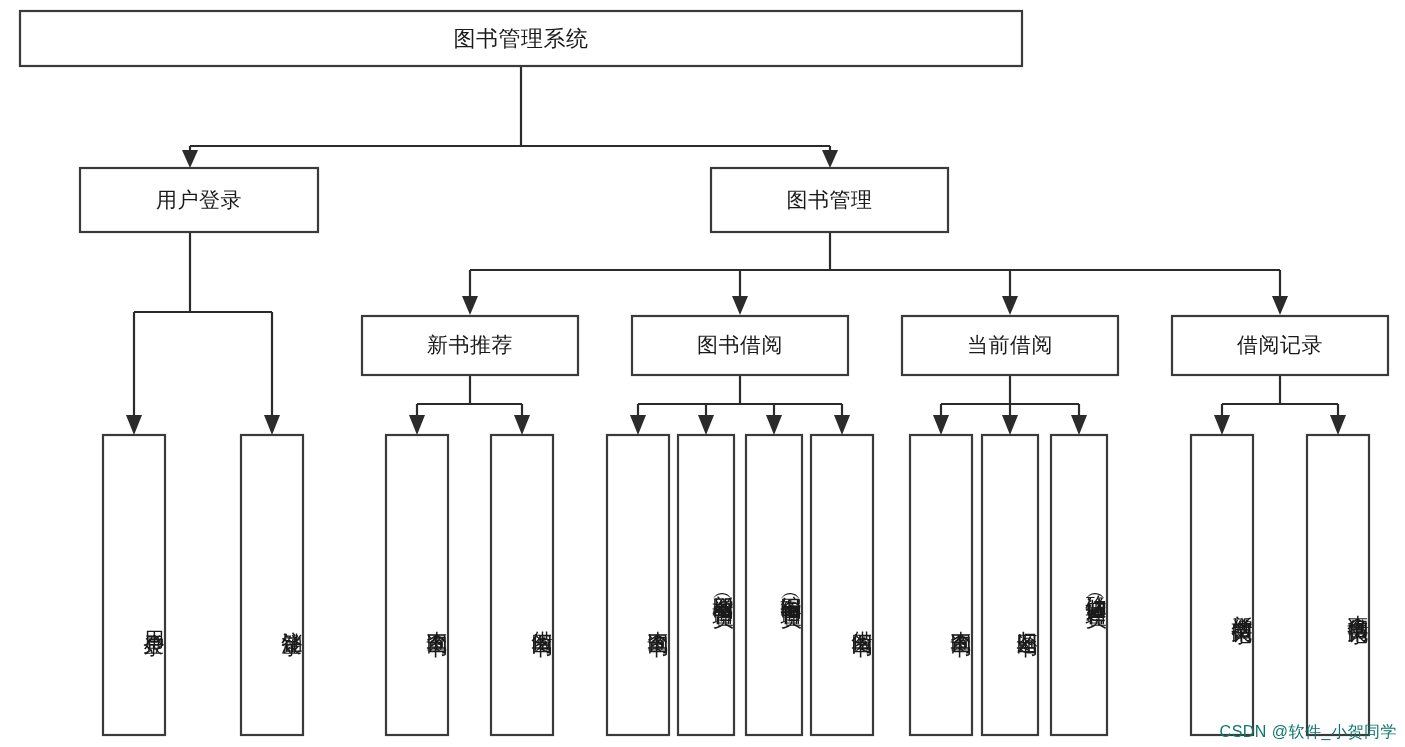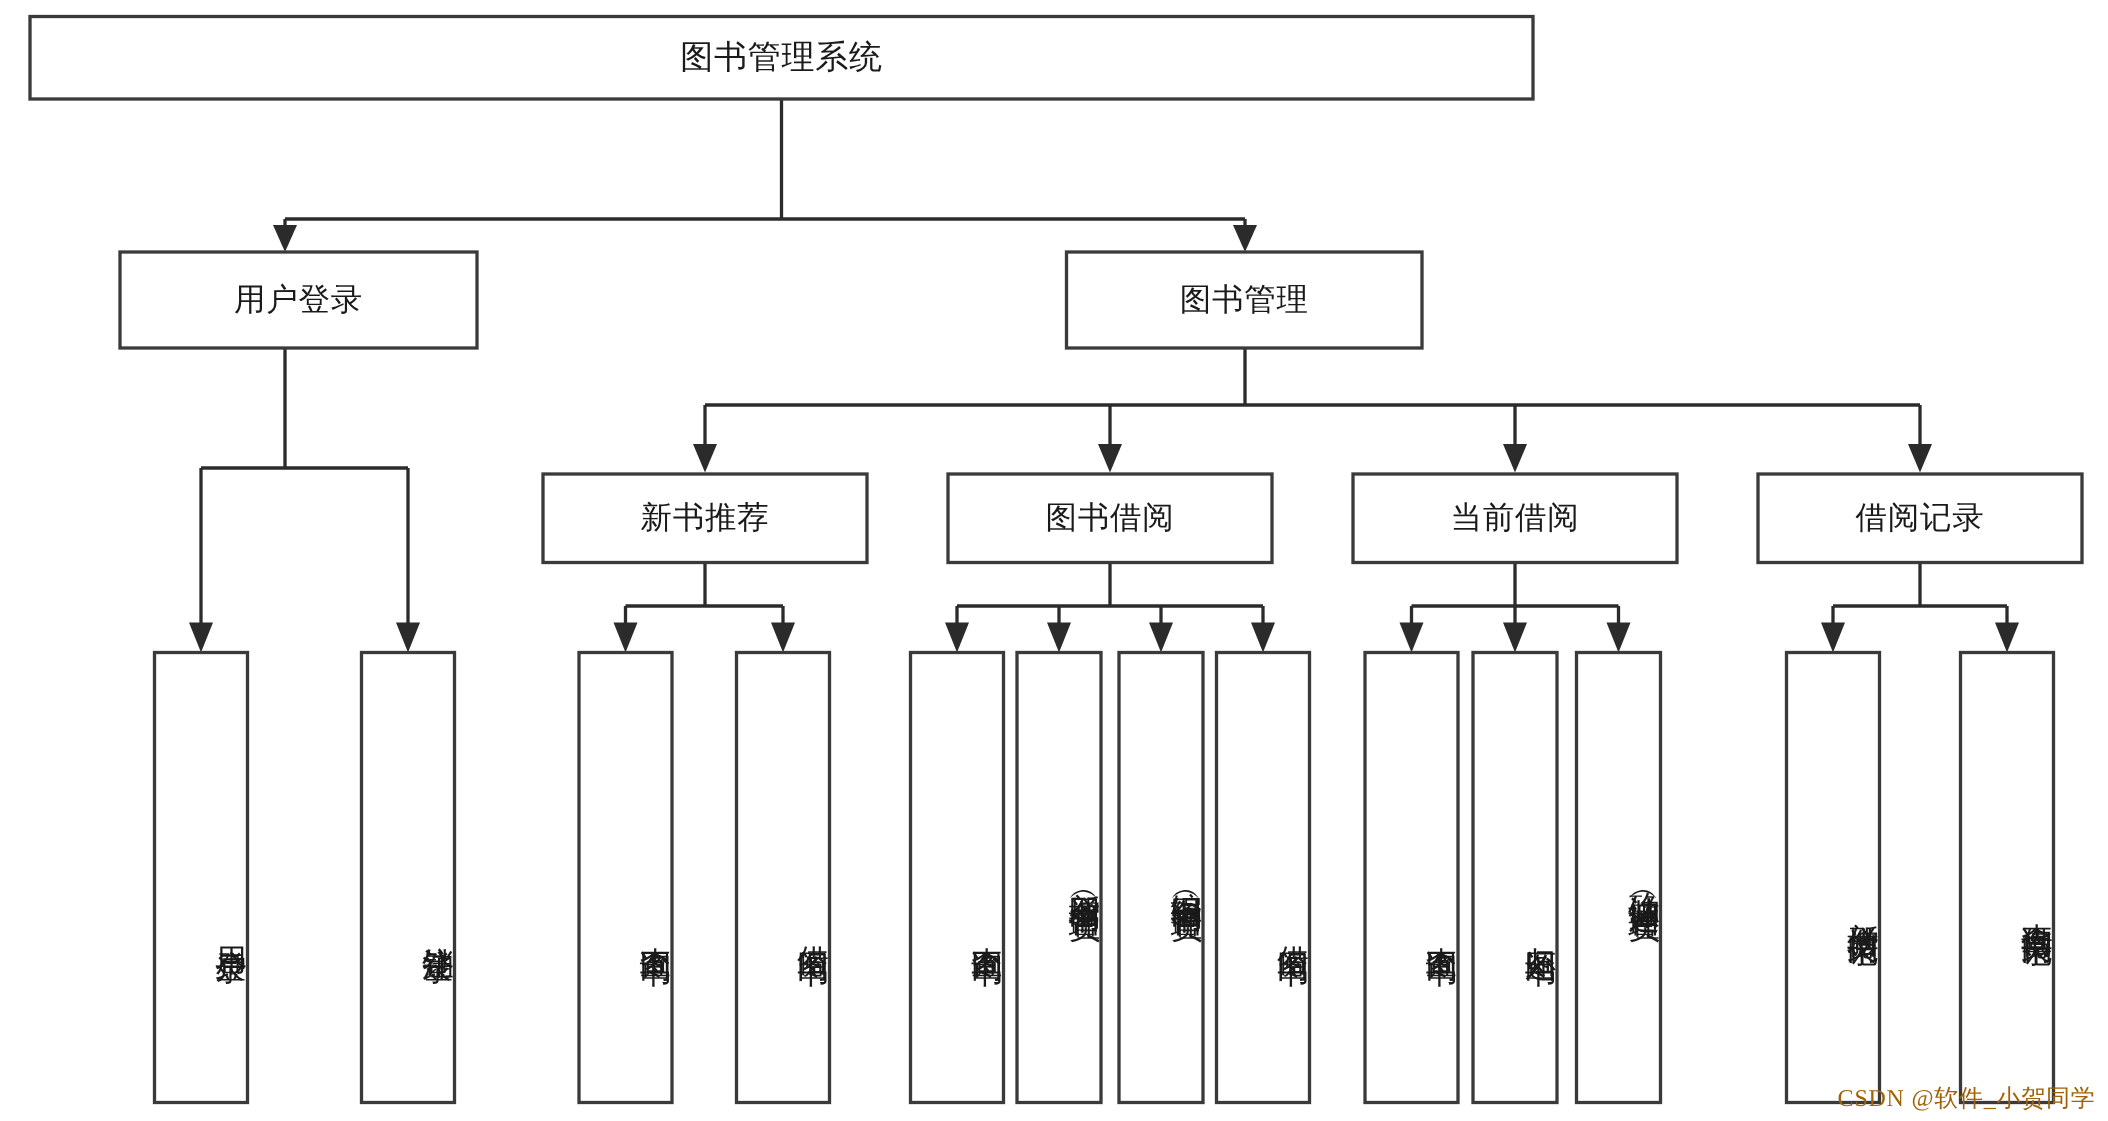--- a/index.html
+++ b/index.html
@@ -67,23 +67,23 @@
     display: flex;
     align-items: flex-start;
     justify-content: center;
     white-space: nowrap;
     pointer-events: none;
   }
   .watermark {
     position: absolute;
     right: 8px;
     bottom: 4px;
-    font-family: Liberation Serif, serif;
+    font-family: Liberation Sans, sans-serif;
     font-size: 16px;
-    color: #a16207;
+    color: #0f766e;
     letter-spacing: 0.5px;
     white-space: nowrap;
   }
 </style>
 </head>
 <body>
 
 <div id="diagram-root">
 
   <svg id="diagram-svg" viewBox="0 0 1405 747">

